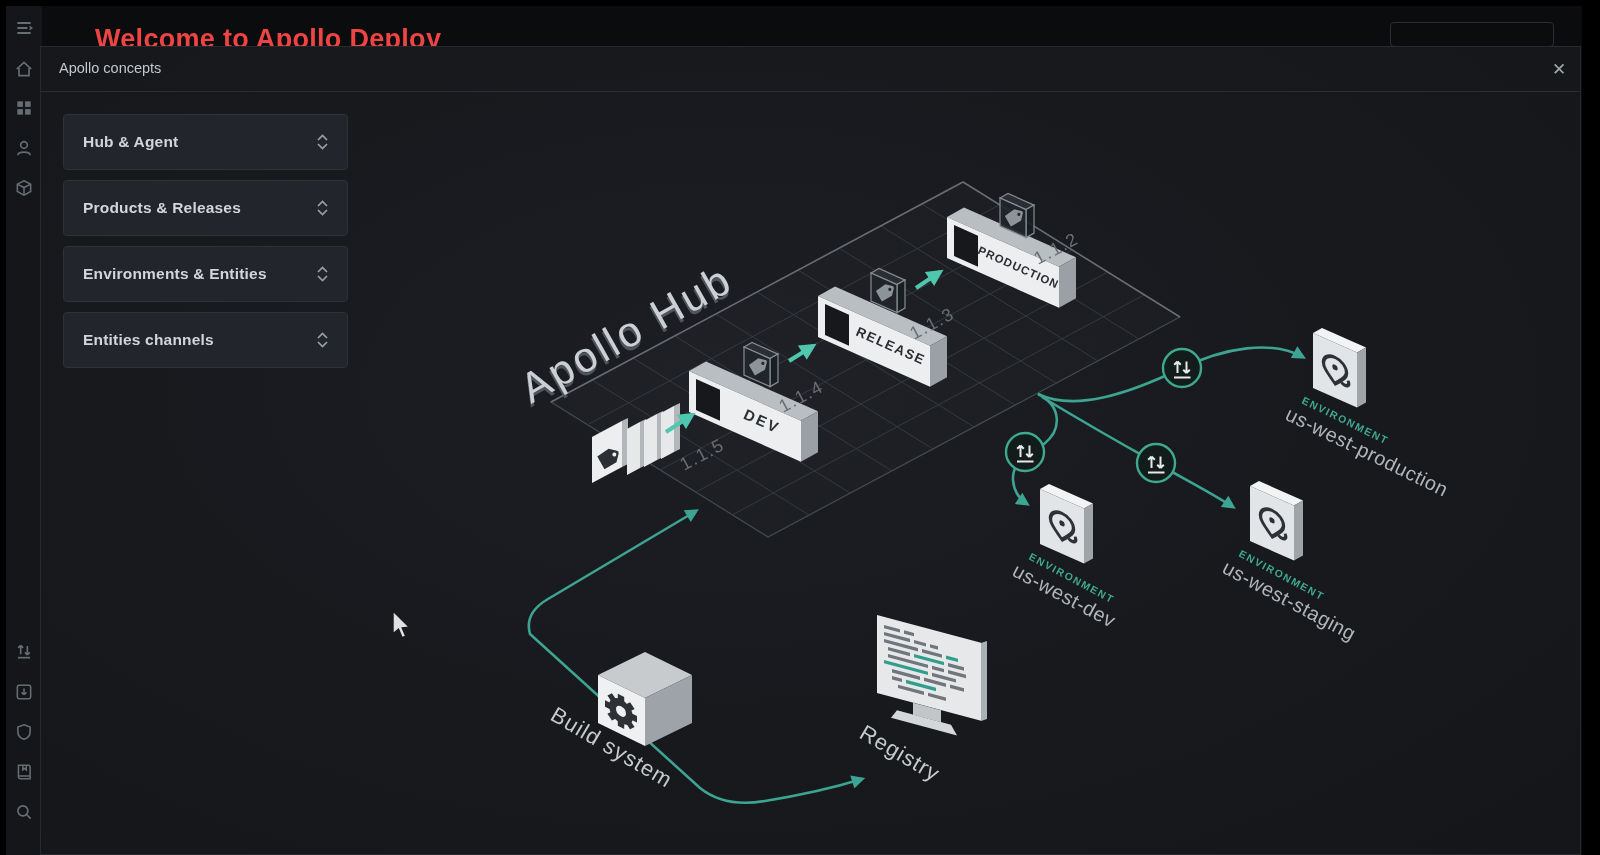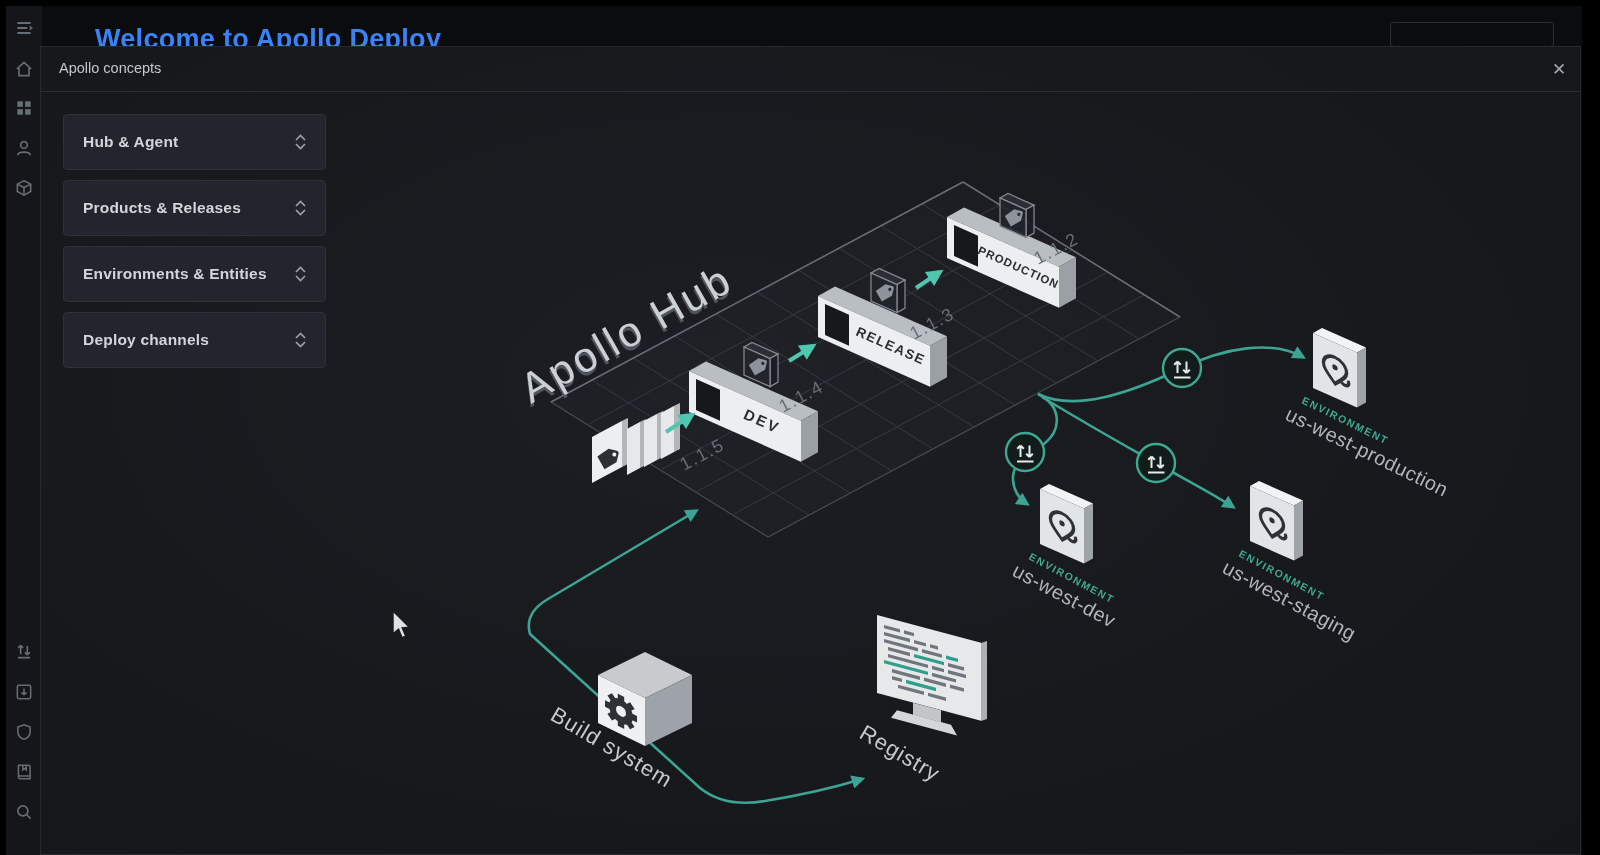--- a/index.html
+++ b/index.html
@@ -1,32 +1,32 @@
 <!DOCTYPE html>
 <html><head>
 <meta charset="utf-8">
 <style>
   html,body{margin:0;padding:0;background:#000;width:1600px;height:855px;overflow:hidden;
     font-family:"Liberation Sans", sans-serif;}
   .stage{position:relative;width:1600px;height:855px;background:#000;}
   .page-bg{position:absolute;left:6px;top:6px;width:1576px;height:849px;background:#0b0c0e;}
-  .bg-heading{position:absolute;left:95px;top:24px;font-size:27px;font-weight:700;color:#3b82f6;
+  .bg-heading{position:absolute;left:95px;top:24px;font-size:27px;font-weight:700;color:#ef4444;
     letter-spacing:.3px;z-index:1;white-space:nowrap;}
   .bg-button{position:absolute;left:1390px;top:22px;width:162px;height:23px;border:1px solid #2a2d33;
     border-radius:4px;z-index:1;}
   .sidebar{position:absolute;left:6px;top:6px;width:36px;height:849px;background:#14161a;z-index:2;}
   .side-ic{position:absolute;left:8px;width:20px;height:20px;color:#676d74;}
   .modal{position:absolute;left:40px;top:46px;width:1541px;height:809px;background:
     radial-gradient(ellipse at 45% 42%, #1c1e23 0%, #17191d 55%, #141619 100%);
     border:1px solid #26292e;box-sizing:border-box;z-index:3;padding-left:32px;}
   .modal-header{position:absolute;left:0;top:0;right:0;height:44px;border-bottom:1px solid #2a2d32;}
   .modal-title{position:absolute;left:18px;top:13px;font-size:14.5px;color:#c3c8cd;}
   .close-btn{position:absolute;right:7px;top:8px;width:28px;height:28px;display:flex;align-items:center;
     justify-content:center;color:#9fa5ab;font-size:17px;cursor:pointer;background:none;border:none;}
-  .acc-item{position:absolute;left:22px;width:263px;height:56px;background:#22252b;
+  .acc-item{position:absolute;left:22px;width:285px;height:56px;background:#22252b;
     border:1px solid #2e3137;border-radius:4px;box-sizing:border-box;display:flex;align-items:center;
     justify-content:space-between;padding:0 18px 0 19px;cursor:pointer;}
   .acc-label{font-size:15.5px;font-weight:700;color:#d2d6da;letter-spacing:.2px;}
   .diagram-svg{position:absolute;left:0;top:0;z-index:4;pointer-events:none;}
 </style>
 </head>
 <body>
 
 <div class="stage">
   <div class="page-bg"></div>
@@ -144,21 +144,21 @@
     <div class="acc-item" style="top:133px">
       <span class="acc-label">Products &amp; Releases</span>
       <svg width="13" height="20" viewBox="0 0 13 20">
           <g stroke="#9aa0a7" stroke-width="1.7" fill="none">
             <polyline points="2,8 6.5,3.5 11,8"></polyline>
             <polyline points="2,12 6.5,16.5 11,12"></polyline>
           </g>
         </svg>
     </div>
     <div class="acc-item" style="top:265px">
-      <span class="acc-label">Deploy channels</span>
+      <span class="acc-label">Entities channels</span>
       <svg width="13" height="20" viewBox="0 0 13 20">
           <g stroke="#9aa0a7" stroke-width="1.7" fill="none">
             <polyline points="2,8 6.5,3.5 11,8"></polyline>
             <polyline points="2,12 6.5,16.5 11,12"></polyline>
           </g>
         </svg>
     </div>
   </div>
 
   <svg class="diagram-svg" width="1600" height="855" viewBox="0 0 1600 855">

